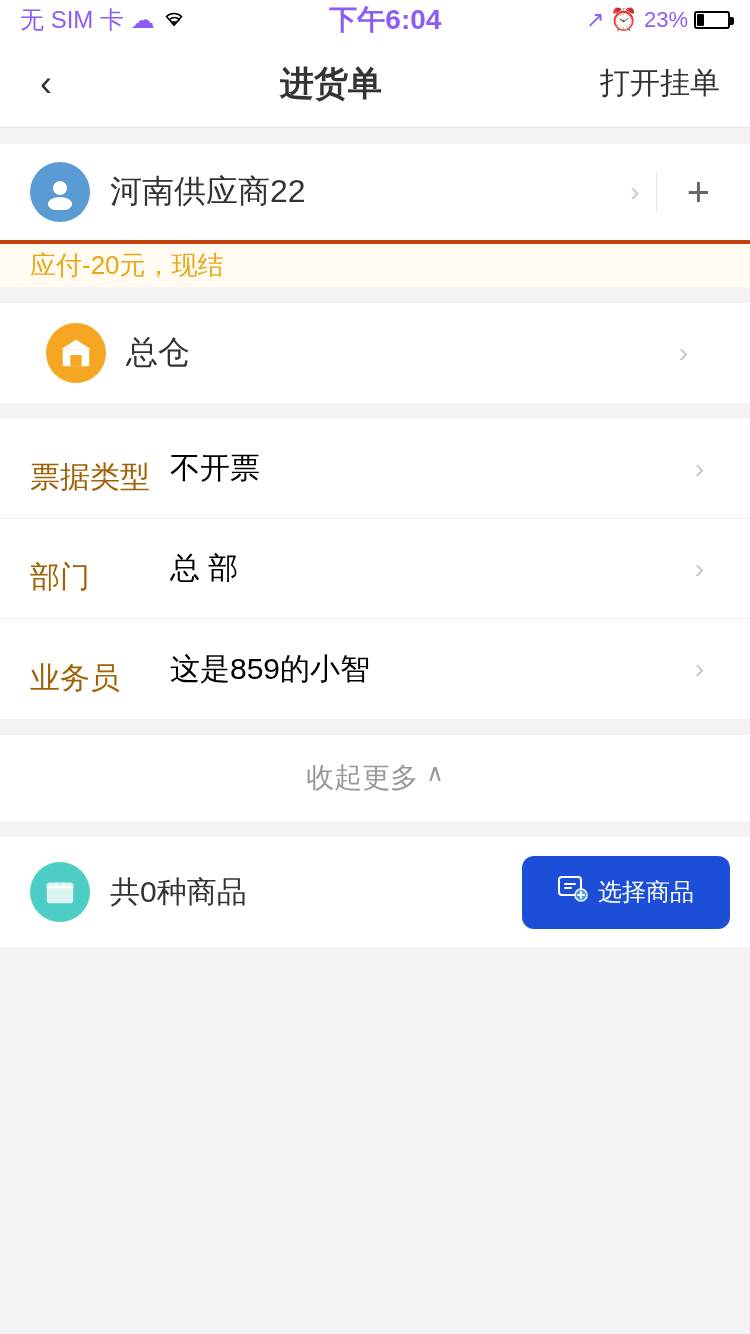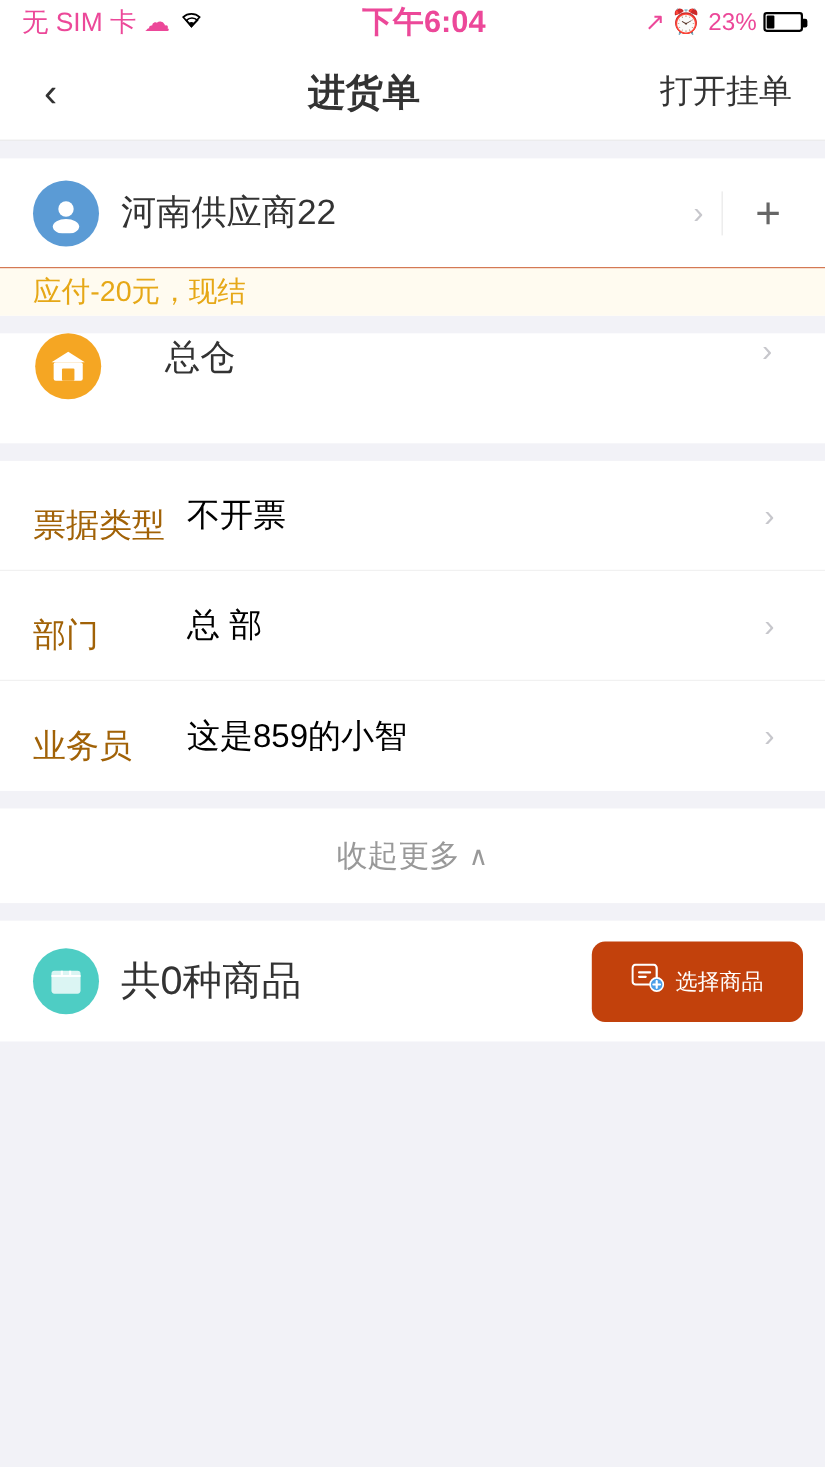--- a/index.html
+++ b/index.html
@@ -16,21 +16,21 @@
 
     
     .status-bar {
       height: 40px;
       background: #fff;
       display: flex;
       align-items: center;
       justify-content: space-between;
       padding: 1px 20px;
       font-size: 24px;
-      color: #ec4899;
+      color: #8b5cf6;
     }
     .status-left { display: flex; align-items: center; gap: 8px; }
     .status-center { font-size: 28px; font-weight: 600; }
     .status-right { display: flex; align-items: center; gap: 6px; font-size: 22px; }
     .battery-icon {
       display: inline-block;
       width: 36px; height: 18px;
       border: 2px solid #000;
       border-radius: 3px;
       position: relative;
@@ -87,21 +87,21 @@
 
     
     .supplier-section {
       background: #fff;
     }
     .supplier-row {
       display: flex;
       align-items: center;
       padding: 0 30px;
       height: 100px;
-      border-bottom: 1px solid #c2410c;
+      border-bottom: 4px solid #c2410c;
     }
     .supplier-avatar {
       width: 60px; height: 60px;
       border-radius: 50%;
       background: #5b9bd5;
       display: flex; align-items: center; justify-content: center;
       margin-right: 20px;
       flex-shrink: 0;
     }
     .supplier-avatar svg { width: 36px; height: 36px; }
@@ -138,23 +138,23 @@
       border-bottom: none;
     }
 
     
     .warehouse-section {
       background: #fff;
       margin-top: 16px;
     }
     .warehouse-row {
       display: flex;
-      padding: 0 32px;
+      align-items: center;
+      padding: 0 46px;
       height: 100px;
-      gap: 38px;
     }
     .warehouse-icon {
       width: 60px; height: 60px;
       border-radius: 50%;
       background: #f5a623;
       display: flex; align-items: center; justify-content: center;
       margin-right: 20px;
       flex-shrink: 0;
     }
     .warehouse-name {
@@ -192,21 +192,20 @@
       padding-left: 10px;
     }
     .form-value.placeholder {
       color: #c7c7cc;
     }
 
     
     .collapse-row {
       background: #fff;
       display: flex;
-      align-items: center;
       justify-content: center;
       padding: 24px 30px;
       margin-top: 16px;
       color: #999;
       font-size: 28px;
       cursor: pointer;
     }
     .collapse-arrow {
       margin-left: 8px;
       font-size: 24px;
@@ -224,30 +223,30 @@
     .product-icon {
       width: 60px; height: 60px;
       border-radius: 50%;
       background: #4ecdc4;
       display: flex; align-items: center; justify-content: center;
       margin-right: 20px;
       flex-shrink: 0;
     }
     .product-count {
       flex: 1;
-      font-size: 36px;
+      font-size: 30px;
       color: #333;
     }
     .select-btn {
-      background: #c2410c;
+      background: #1d4ed8;
       color: #fff;
       border: none;
       border-radius: 12px;
       padding: 20px 36px;
-      font-size: 20px;
+      font-size: 24px;
       display: flex;
       align-items: center;
       gap: 10px;
       cursor: pointer;
       text-align: right;
     }
     .select-btn-icon {
       font-size: 28px;
     }
 

